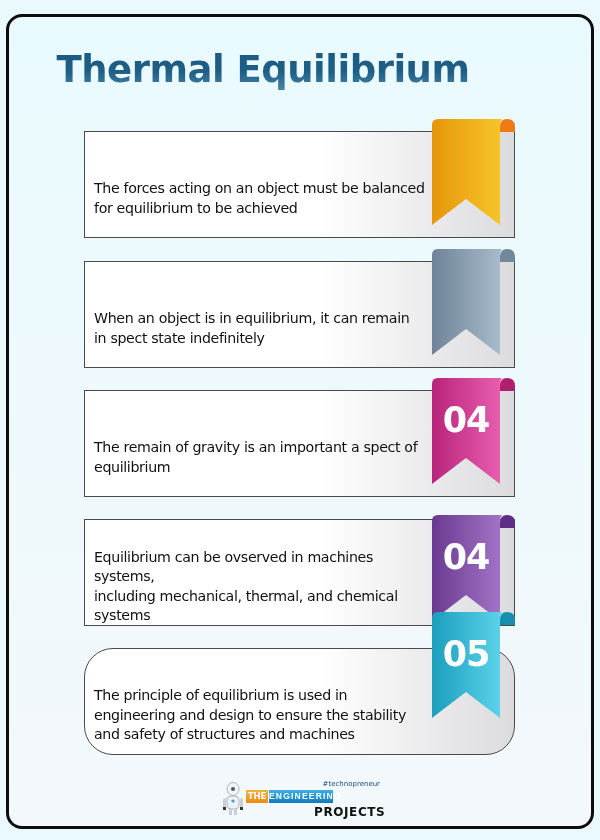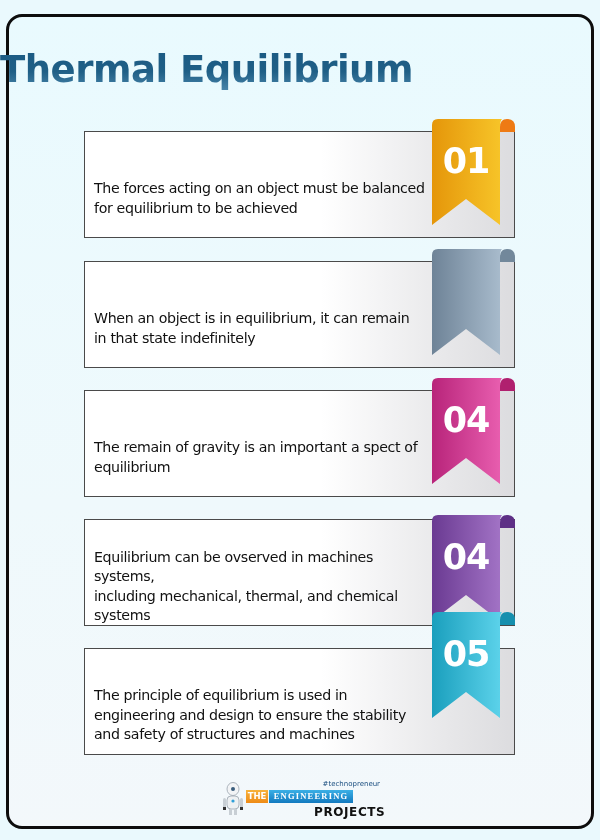--- a/index.html
+++ b/index.html
@@ -14,21 +14,21 @@
       left: 6px; top: 14px;
       width: 588px; height: 815px;
       border: 3px solid #0d0d0d;
       border-radius: 16px;
       background: linear-gradient(180deg, #e9fafe 0%, #eff9fc 60%, #f3f8fb 100%);
     }
     .title {
       position: absolute;
       left: 0; width: 526px;
       top: 48px;
-      text-align: left;
+      text-align: center;
       font-family: "DejaVu Sans", sans-serif;
       font-weight: 700;
       font-size: 37px;
       letter-spacing: -0.5px;
       color: #1f5f86;
       background: linear-gradient(180deg, #1b5a83 0%, #1f5f86 55%, #4a86ab 100%);
       -webkit-background-clip: text;
       background-clip: text;
       -webkit-text-fill-color: transparent;
     }
@@ -91,27 +91,27 @@
       width: 22px; height: 13px;
       background: linear-gradient(180deg,#f7b23b,#ee8b17);
       color: #fff;
       font-size: 8.5px; font-weight: 700;
       text-align: center; line-height: 13px;
       font-family: "DejaVu Sans", sans-serif;
     }
     .logo-eng {
       position: absolute;
       left: 47px; top: 10px;
-      width: 84px; height: 13px;
+      width: 64px; height: 13px;
       background: linear-gradient(180deg,#3bb0e6,#1279bf);
       color: #fff;
       font-size: 8.5px; font-weight: 700;
-      text-align: center; line-height: 13px;
+      text-align: right; line-height: 13px;
       letter-spacing: 1.2px;
-      font-family: Liberation Serif, serif;
+      font-family: Liberation Sans, sans-serif;
     }
     .logo-proj {
       position: absolute;
       left: 92px; top: 25px;
       width: 44px;
       text-align: right;
       color: #111;
       font-size: 12px; font-weight: 700;
       letter-spacing: 0.6px;
       font-family: "DejaVu Sans", sans-serif;
@@ -134,25 +134,24 @@
       <svg width="83" height="107" viewBox="0 0 83 107">
         <defs>
           <linearGradient id="g0" x1="0" y1="0" x2="1" y2="0">
             <stop offset="0" stop-color="#e5960a"></stop>
             <stop offset="1" stop-color="#f7c529"></stop>
           </linearGradient>
         </defs>
         <path d="M68 8 Q68 0 75 0 Q83 0 83 8 L83 13 L68 13 Z" fill="#ee7a14"></path>
         <path d="M6 0 L70 0 Q68 2 68 8 L68 106 L34 80 L0 106 L0 6 Q0 0 6 0 Z" fill="url(#g0)"></path>
       </svg>
-      <div class="ribbon-num">01</div>
     </div>
     <div class="card" style="top: 261px;">
       <div class="card-text">When an object is in  equilibrium, it can remain
-in that state indefinitely</div>
+in spect state indefinitely</div>
     </div>
     <div class="ribbon" style="top: 249px;">
       <svg width="83" height="107" viewBox="0 0 83 107">
         <defs>
           <linearGradient id="g1" x1="0" y1="0" x2="1" y2="0">
             <stop offset="0" stop-color="#6e8397"></stop>
             <stop offset="1" stop-color="#a9bccd"></stop>
           </linearGradient>
         </defs>
         <path d="M68 8 Q68 0 75 0 Q83 0 83 8 L83 13 L68 13 Z" fill="#72889b"></path>
@@ -187,21 +186,21 @@
           <linearGradient id="g3" x1="0" y1="0" x2="1" y2="0">
             <stop offset="0" stop-color="#6a3a92"></stop>
             <stop offset="1" stop-color="#a374c6"></stop>
           </linearGradient>
         </defs>
         <path d="M68 8 Q68 0 75 0 Q83 0 83 8 L83 13 L68 13 Z" fill="#5e2f86"></path>
         <path d="M6 0 L70 0 Q68 2 68 8 L68 106 L34 80 L0 106 L0 6 Q0 0 6 0 Z" fill="url(#g3)"></path>
       </svg>
       <div class="ribbon-num">04</div>
     </div>
-    <div class="card" style="top: 648px;">
+    <div class="card" style="top: 648px; border-radius: 29px;">
       <div class="card-text">The principle of equilibrium is used in
 engineering and design to ensure the stability
 and safety of structures and machines</div>
     </div>
     <div class="ribbon" style="top: 612px;">
       <svg width="83" height="107" viewBox="0 0 83 107">
         <defs>
           <linearGradient id="g4" x1="0" y1="0" x2="1" y2="0">
             <stop offset="0" stop-color="#1a9fbd"></stop>
             <stop offset="1" stop-color="#5dd3eb"></stop>

